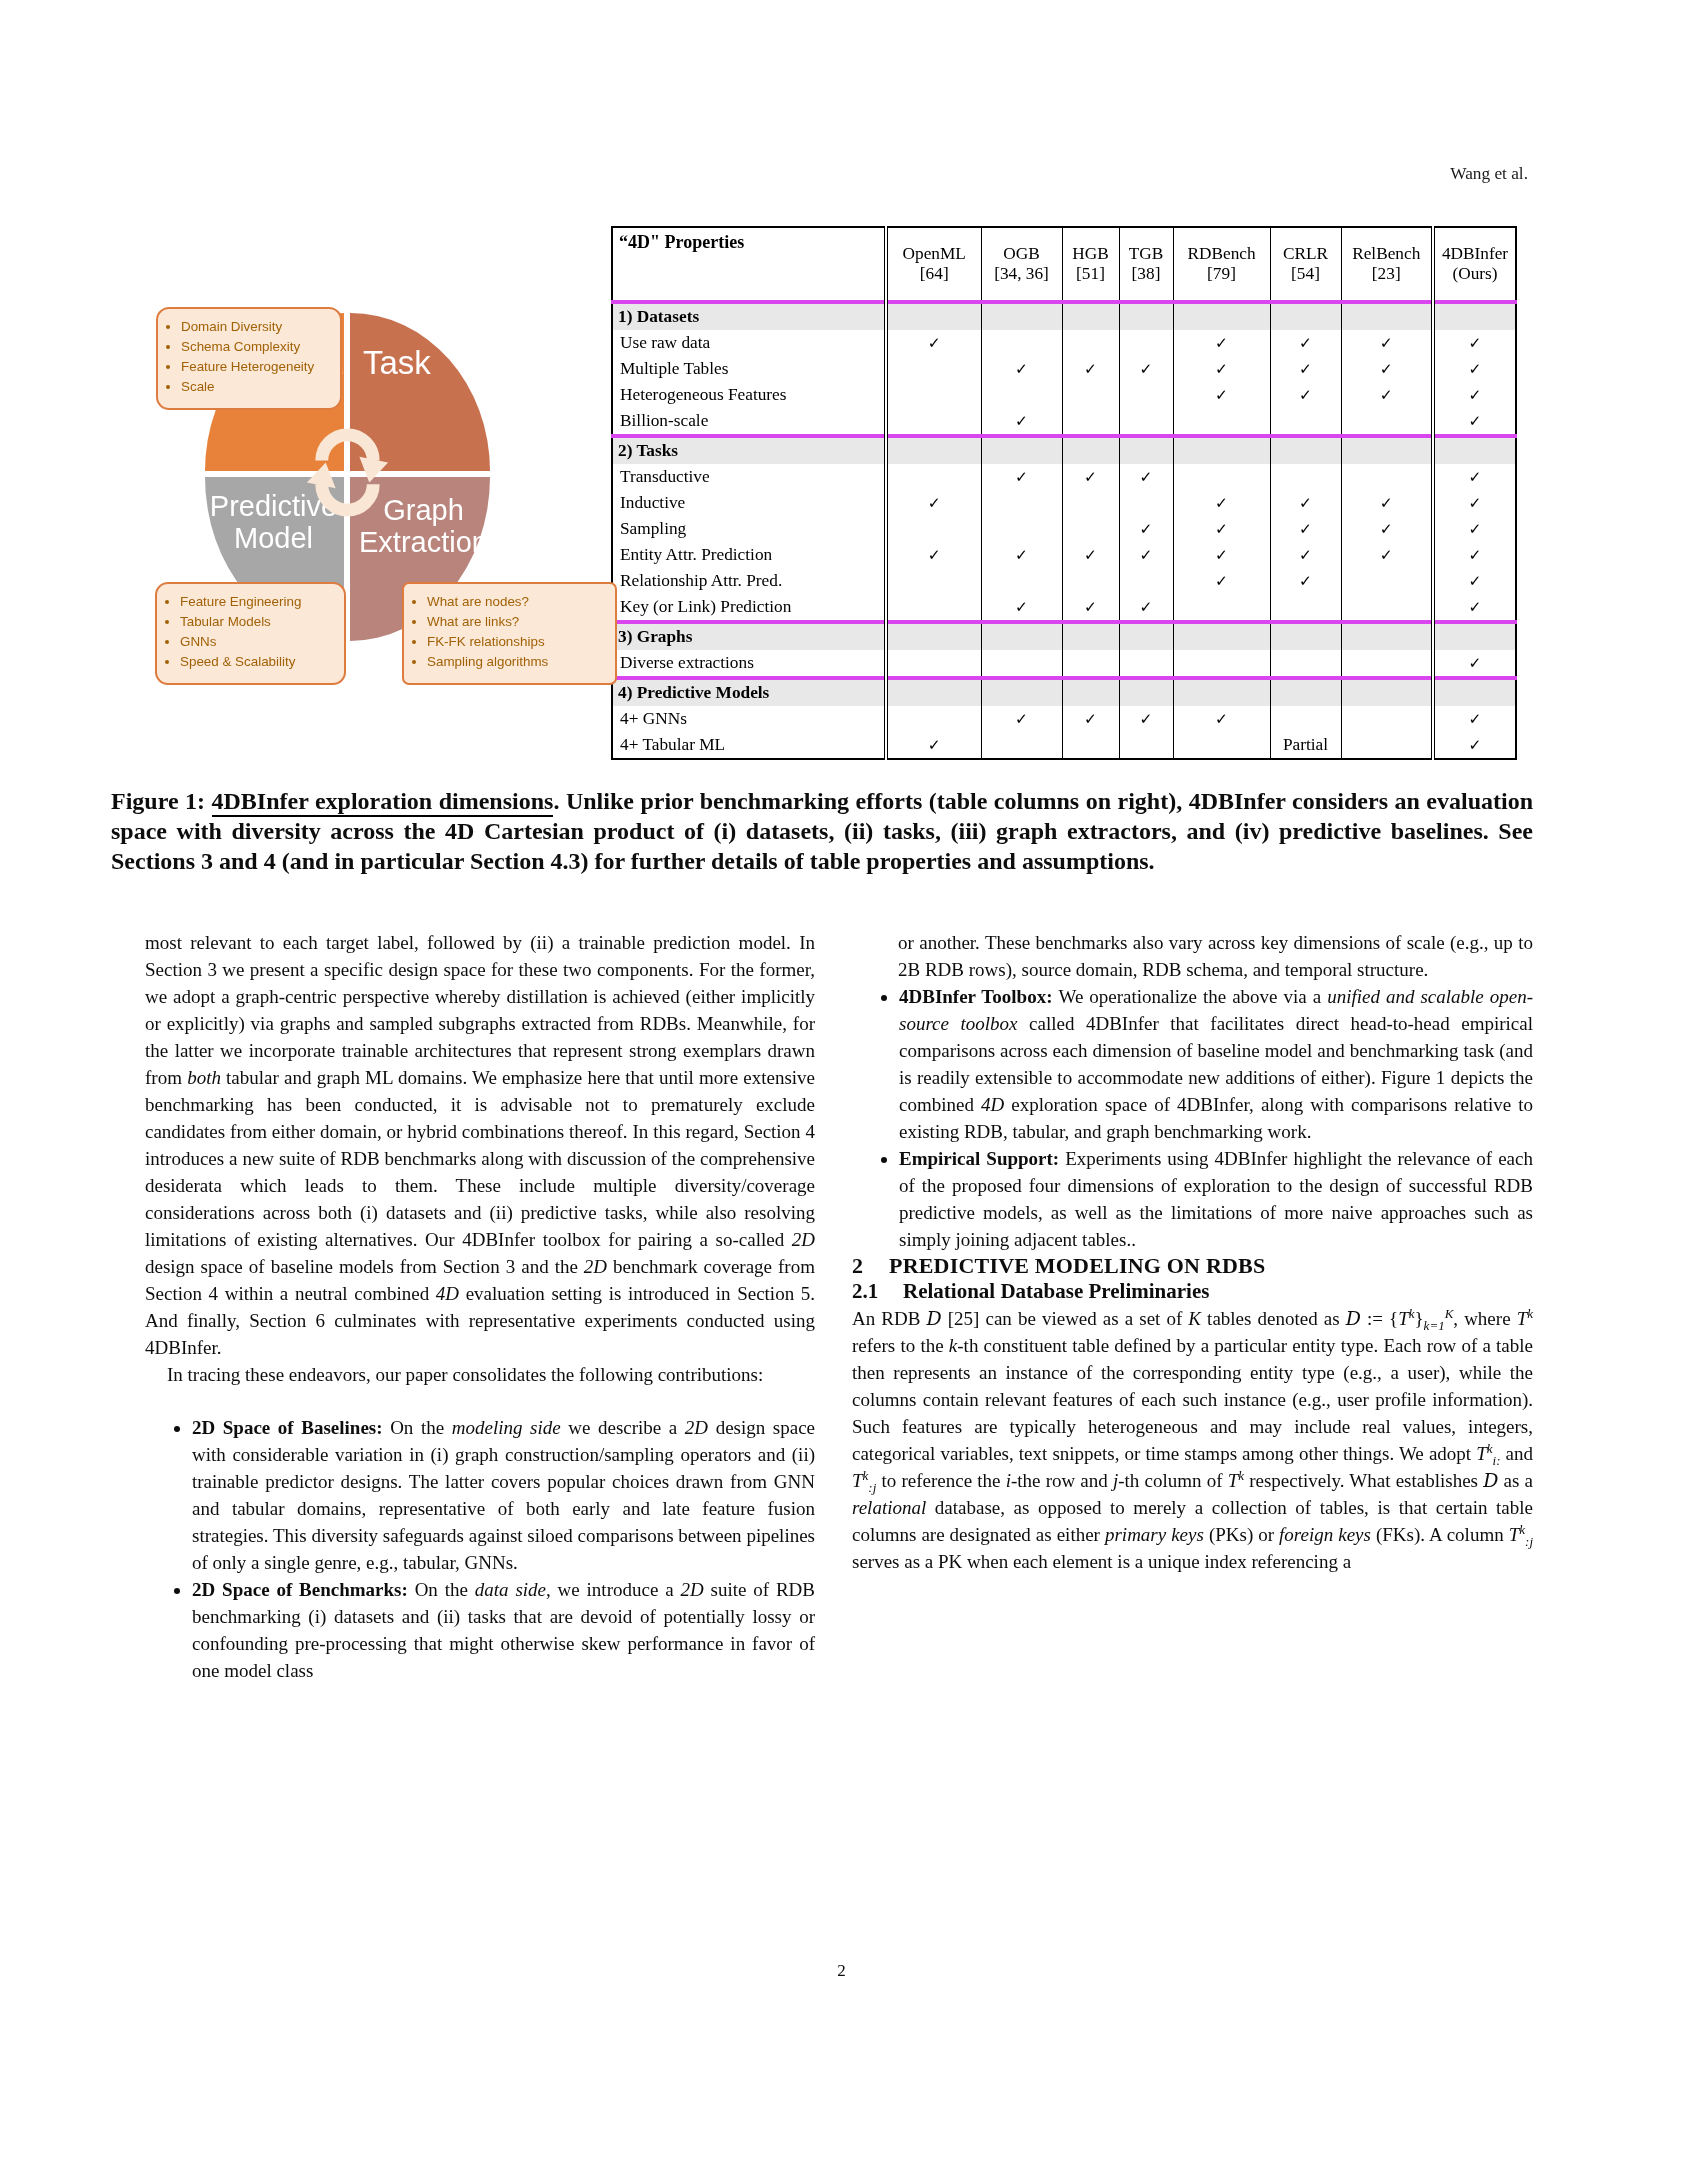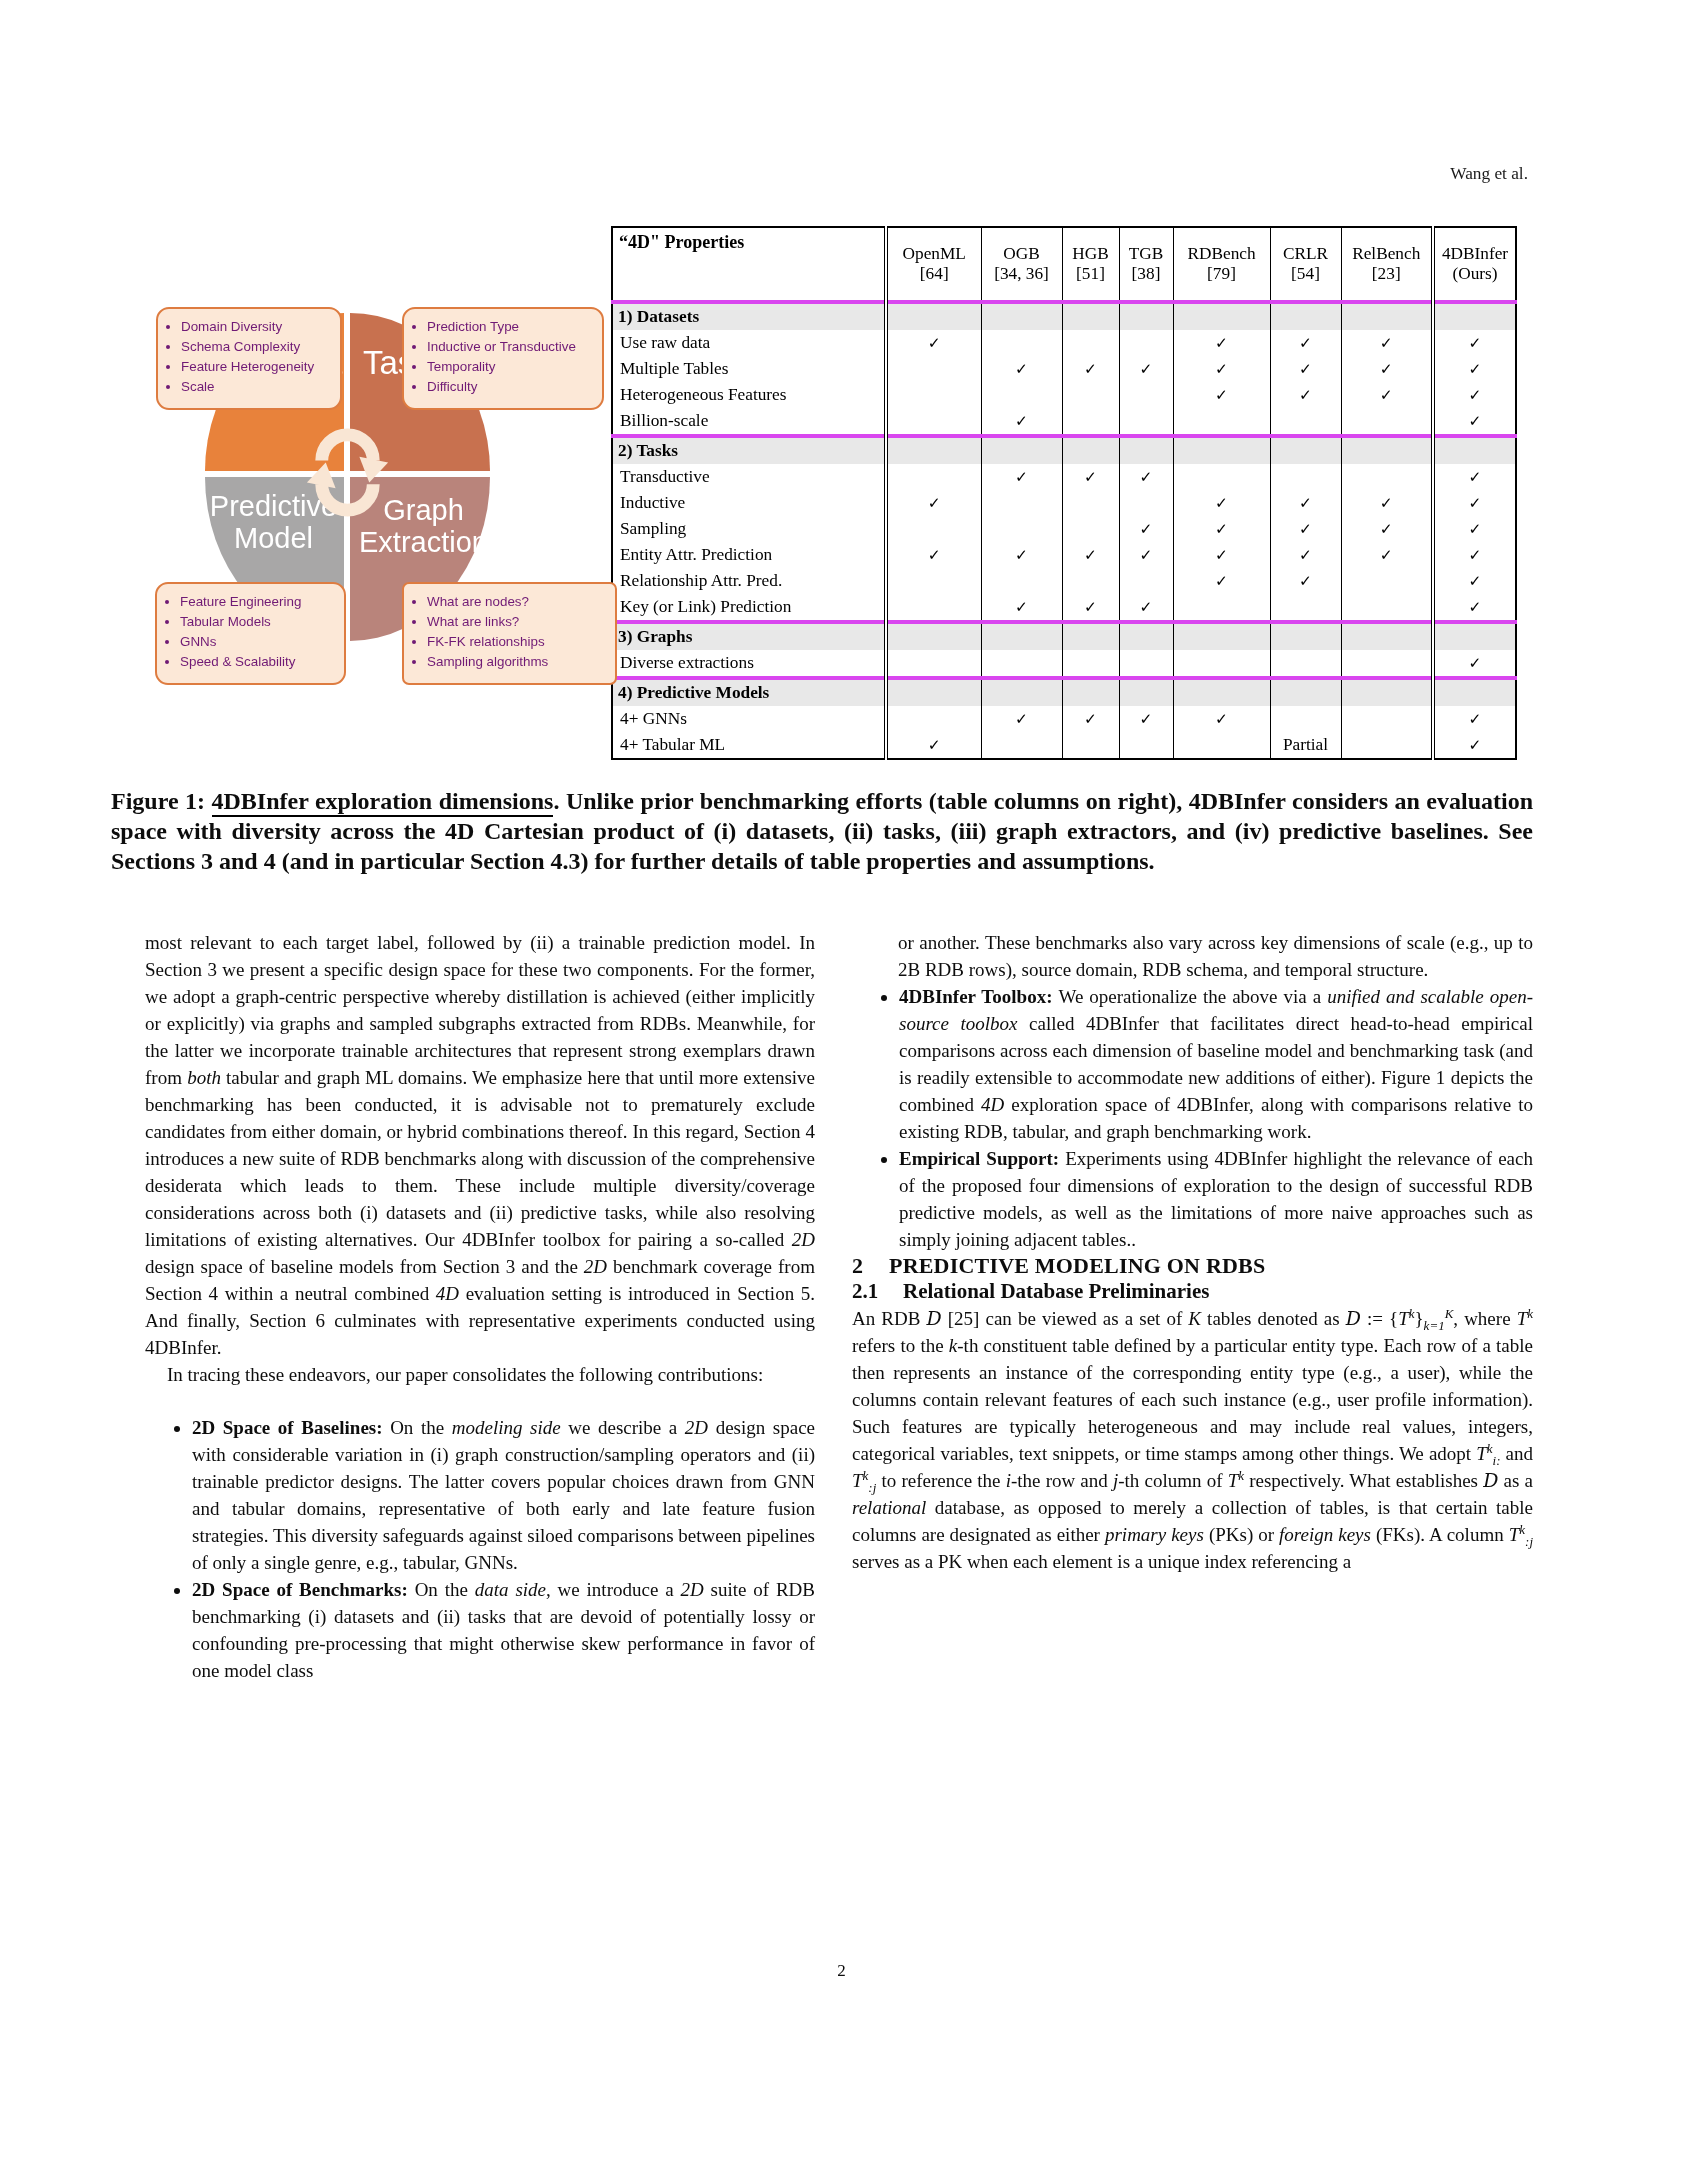--- a/index.html
+++ b/index.html
@@ -19,21 +19,21 @@
   .quad-bl{left:96px;top:249px;width:139px;height:164px;border-bottom-left-radius:100% 100%;}
   .quad-br{left:241px;top:249px;width:140px;height:164px;border-bottom-right-radius:100% 100%;}
   .qlabel{position:absolute;z-index:2;color:#fff;font-family:"Liberation Sans",sans-serif;line-height:1.1;}
   .lbl-dataset{left:115px;top:117px;width:123px;font-size:33px;text-align:center;}
   .lbl-task{left:254px;top:117px;font-size:33px;}
   .lbl-pm{left:91px;top:263px;width:147px;font-size:29px;text-align:center;}
   .lbl-ge{left:244px;top:267px;width:141px;font-size:29px;text-align:center;}
   .cycle{position:absolute;left:189px;top:193px;width:99px;height:99px;z-index:2;}
   .callout{position:absolute;z-index:3;box-sizing:border-box;background:var(--boxfill);
            border:2px solid var(--boxborder);border-radius:13px;padding:8px 6px 6px 2px;
-           font-family:"Liberation Sans",sans-serif;font-size:13.4px;line-height:1.5;color:#701a75;}
+           font-family:"Liberation Sans",sans-serif;font-size:13.4px;line-height:1.5;color:#a16207;}
   .callout ul{margin:0;padding-left:21px;list-style:disc;}
   .callout-tl{left:47px;top:79px;width:186px;height:103px;}
   .callout-tr{left:293px;top:79px;width:202px;height:103px;}
   .callout-bl{left:46px;top:354px;width:191px;height:103px;}
   .callout-br{left:293px;top:354px;width:215px;height:103px;border-radius:7px;}
 
   
   .cmp-wrap{position:absolute;left:611px;top:226px;}
   table.cmp{border-collapse:collapse;table-layout:fixed;width:906px;
             font-family:"Liberation Serif",serif;font-size:17.3px;color:#000;
@@ -98,28 +98,20 @@
     </svg>
 
     <div class="callout callout-tl">
       <ul>
           <li>Domain Diversity</li>
           <li>Schema Complexity</li>
           <li>Feature Heterogeneity</li>
           <li>Scale</li>
         </ul>
     </div>
-    <div class="callout callout-tr">
-      <ul>
-          <li>Prediction Type</li>
-          <li>Inductive or Transductive</li>
-          <li>Temporality</li>
-          <li>Difficulty</li>
-        </ul>
-    </div>
     <div class="callout callout-bl">
       <ul>
           <li>Feature Engineering</li>
           <li>Tabular Models</li>
           <li>GNNs</li>
           <li>Speed &amp; Scalability</li>
         </ul>
     </div>
     <div class="callout callout-br">
       <ul>

